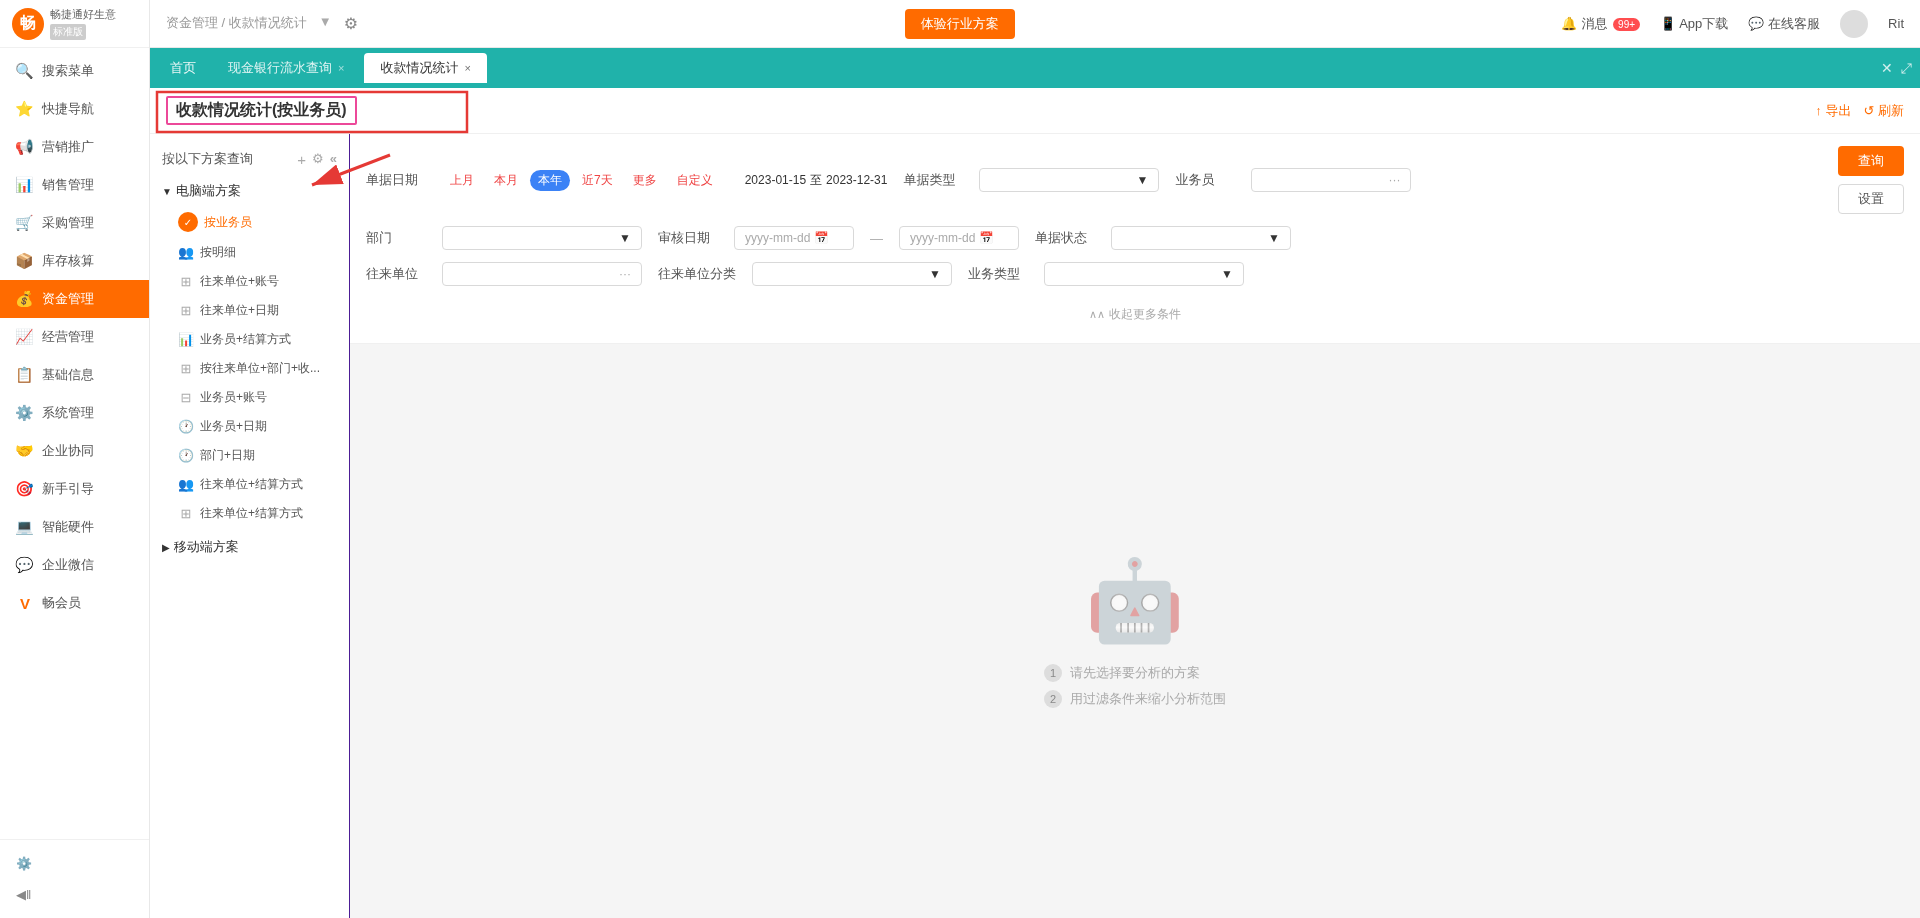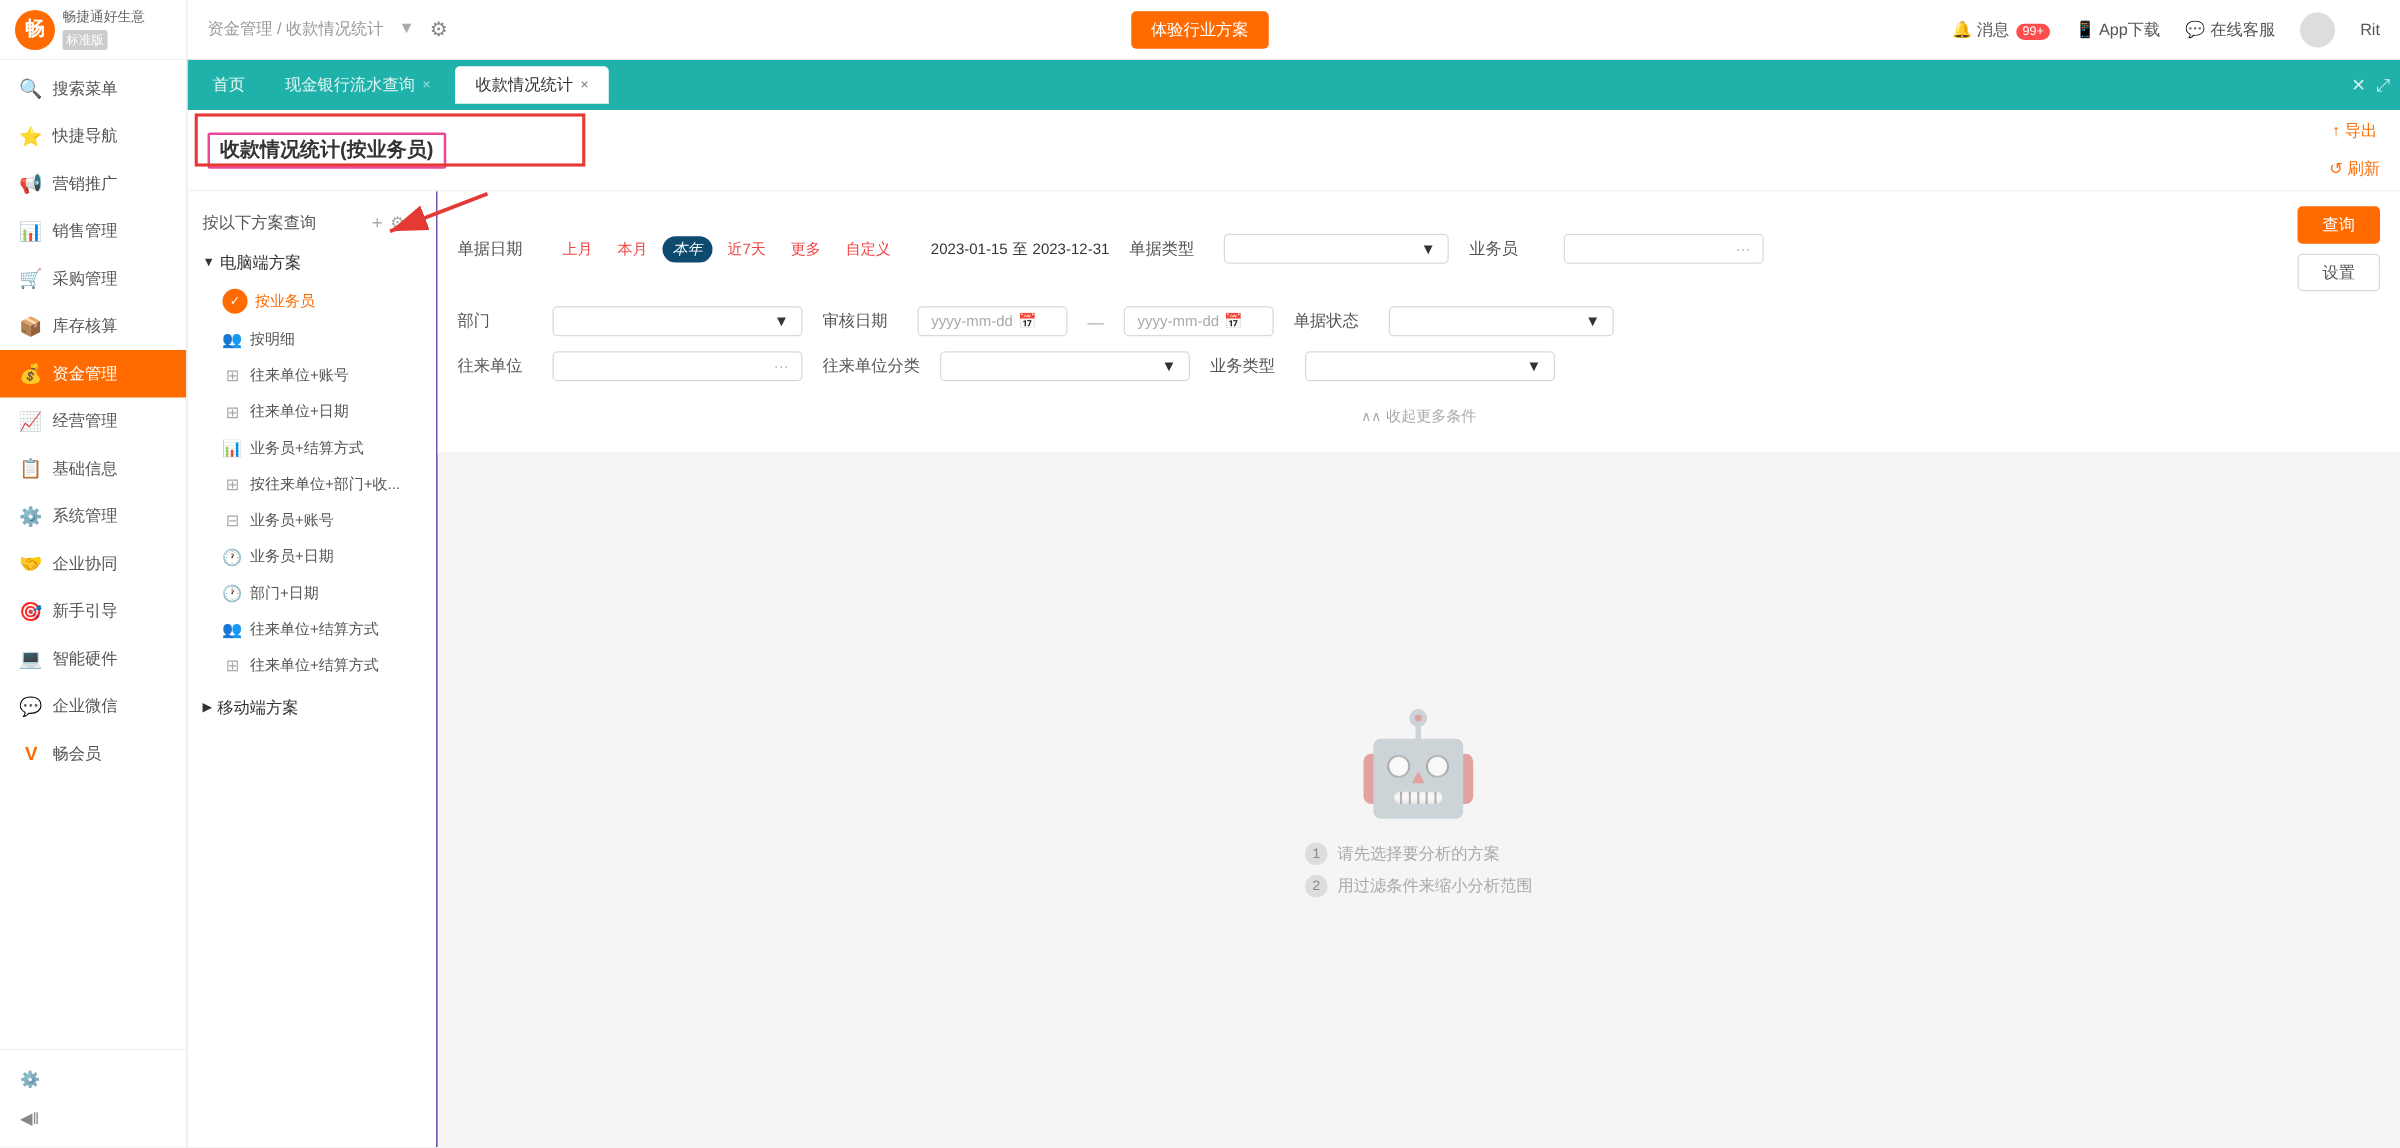--- a/index.html
+++ b/index.html
@@ -37,21 +37,21 @@
     .tab { padding: 6px 16px; color: rgba(255,255,255,0.85); font-size: 13px; cursor: pointer; border-radius: 4px 4px 0 0; display: flex; align-items: center; gap: 6px; text-align: right; }
     .tab.active { background: #fff; color: #333; }
     .tab-close { font-size: 11px; color: inherit; opacity: 0.7; cursor: pointer; }
     .tab-home { color: rgba(255,255,255,0.9); font-size: 13px; padding: 6px 12px; cursor: pointer; }
     .tabs-right { margin-left: auto; display: flex; align-items: center; gap: 8px; }
     .tab-window-btn { color: rgba(255,255,255,0.8); cursor: pointer; font-size: 14px; }
 
     
     .page-header { background: #fff; padding: 8px 16px; display: flex; align-items: center; justify-content: space-between; border-bottom: 1px solid #f0f0f0; flex-shrink: 0; }
     .page-title { font-size: 16px; font-weight: bold; color: #333; border: 2px solid #ec4899; padding: 2px 8px; border-radius: 2px; }
-    .page-header-actions { display: flex; align-items: center; gap: 12px; flex-direction: column; }
+    .page-header-actions { display: flex; align-items: center; gap: 12px; }
     .btn-export { color: #ff6b00; cursor: pointer; font-size: 13px; }
     .btn-refresh { color: #ff6b00; cursor: pointer; font-size: 13px; }
 
     
     .content-area { flex: 1; display: flex; overflow: hidden; }
 
     
     .left-panel { width: 200px; background: #fff; border-right: 1px solid #4c1d95; flex-shrink: 0; overflow-y: auto; padding: 8px 0; }
     .scheme-header { display: flex; align-items: center; justify-content: space-between; padding: 8px 12px; font-size: 13px; color: #555; }
     .scheme-header-actions { display: flex; gap: 6px; color: #aaa; cursor: pointer; }
@@ -65,21 +65,21 @@
     
     .right-panel { flex: 1; display: flex; flex-direction: column; overflow: hidden; }
 
     
     .filter-area { background: #fff; padding: 12px 16px; border-bottom: 1px solid #f0f0f0; flex-shrink: 0; }
     .filter-row { display: flex; align-items: center; gap: 16px; margin-bottom: 12px; flex-wrap: wrap; }
     .filter-row:last-child { margin-bottom: 0; }
     .filter-label { color: #555; font-size: 13px; white-space: nowrap; min-width: 60px; }
     .date-tabs { display: flex; gap: 4px; }
     .date-tab { padding: 2px 8px; font-size: 12px; color: #ef4444; cursor: pointer; border-radius: 2px; }
-    .date-tab.active { background: #0c4a6e; color: white; border-radius: 12px; font-style: italic; }
+    .date-tab.active { background: #3b82f6; color: white; border-radius: 12px; }
     .date-range { display: flex; align-items: center; gap: 4px; font-size: 12px; color: #333; margin-left: 8px; }
     .filter-input { border: 1px solid #d9d9d9; border-radius: 4px; padding: 4px 10px; font-size: 12px; min-width: 200px; color: #333; display: flex; align-items: center; justify-content: space-between; }
     .filter-select { border: 1px solid #d9d9d9; border-radius: 4px; padding: 4px 10px; font-size: 12px; min-width: 160px; color: #333; display: flex; align-items: center; justify-content: space-between; }
     .filter-date { border: 1px solid #d9d9d9; border-radius: 4px; padding: 4px 10px; font-size: 12px; min-width: 120px; color: #aaa; display: flex; align-items: center; gap: 4px; }
     .filter-separator { color: #aaa; }
     .more-dots { color: #aaa; cursor: pointer; margin-left: 4px; }
     .btn-query { background: #ff6b00; color: white; border: none; padding: 6px 20px; border-radius: 4px; font-size: 13px; cursor: pointer; }
     .btn-settings { border: 1px solid #d9d9d9; background: white; color: #555; padding: 5px 16px; border-radius: 4px; font-size: 13px; cursor: pointer; }
     .btn-collapse { display: flex; align-items: center; gap: 4px; color: #aaa; font-size: 12px; cursor: pointer; justify-content: center; padding: 8px 0; }
     .chevron-icon { font-size: 11px; }

